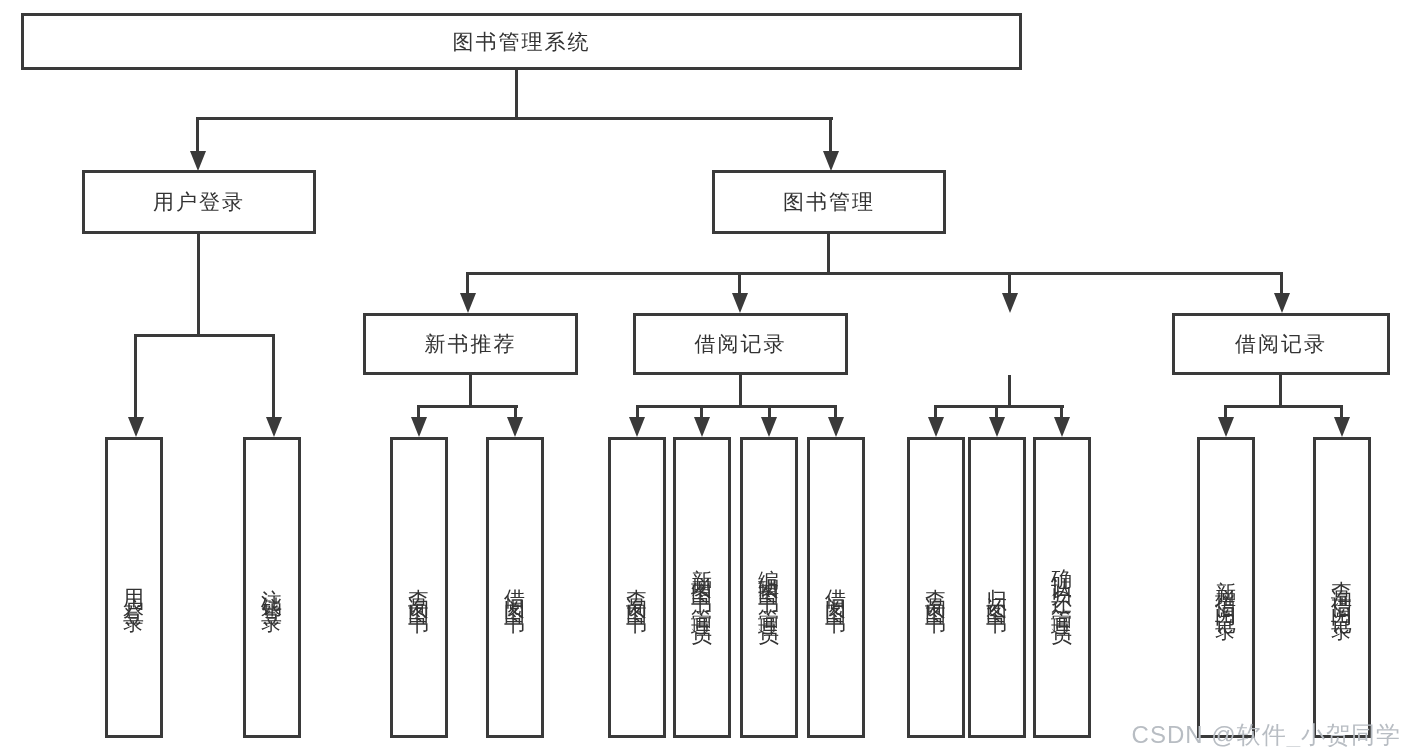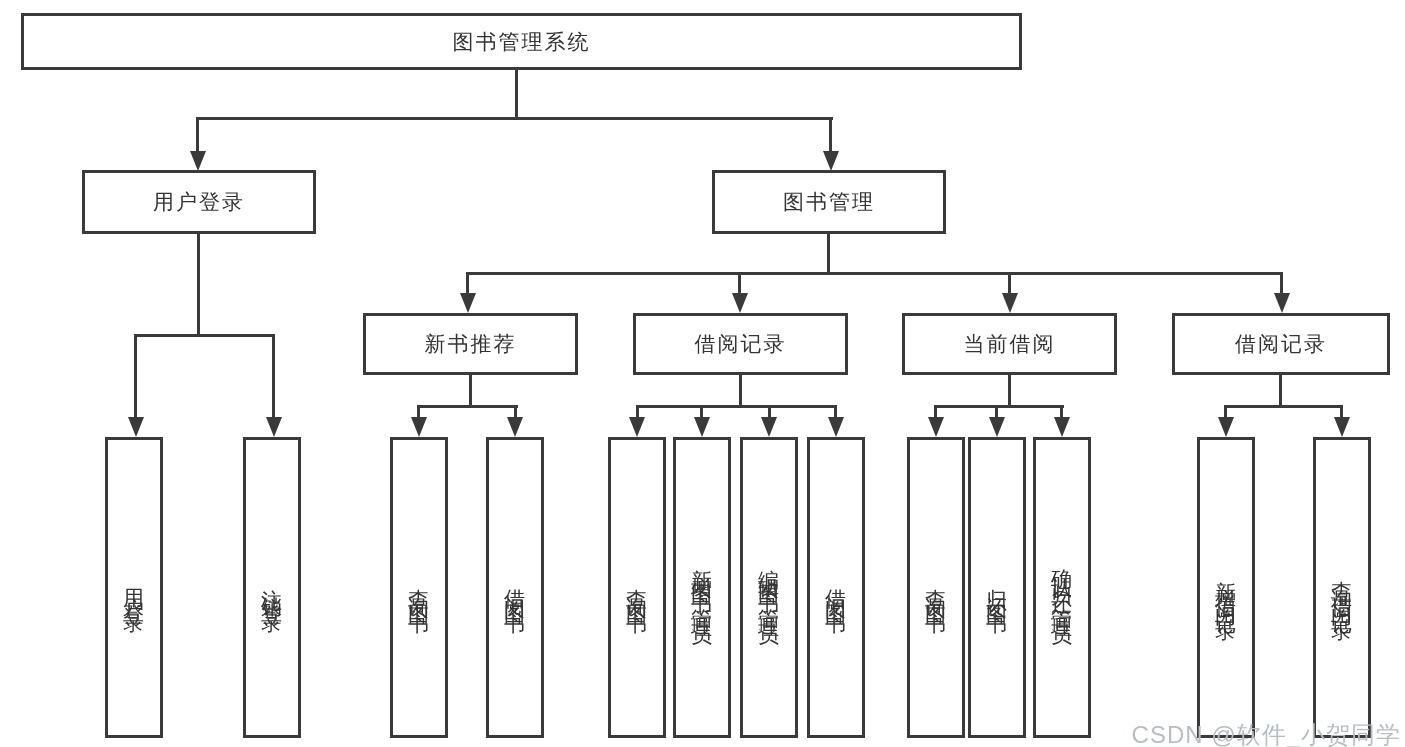--- a/index.html
+++ b/index.html
@@ -85,23 +85,20 @@
   <div class="box" style="left:363px;top:313px;width:215px;height:62px">
     <span class="hlabel">新书推荐</span>
   </div>
 
   <div class="box" style="left:712px;top:170px;width:234px;height:64px">
     <span class="hlabel">图书管理</span>
   </div>
   <div class="box" style="left:633px;top:313px;width:215px;height:62px">
     <span class="hlabel">借阅记录</span>
   </div>
-  <div class="box" style="left:902px;top:313px;width:215px;height:62px">
-    <span class="hlabel">当前借阅</span>
-  </div>
   <div class="box" style="left:1172px;top:313px;width:218px;height:62px">
     <span class="hlabel">借阅记录</span>
   </div>
 
   <div class="box" style="left:105px;top:437px;width:58px;height:301px">
     <span class="vtext">用户登录</span>
   </div>
   <div class="box" style="left:243px;top:437px;width:58px;height:301px">
     <span class="vtext">注销登录</span>
   </div>

